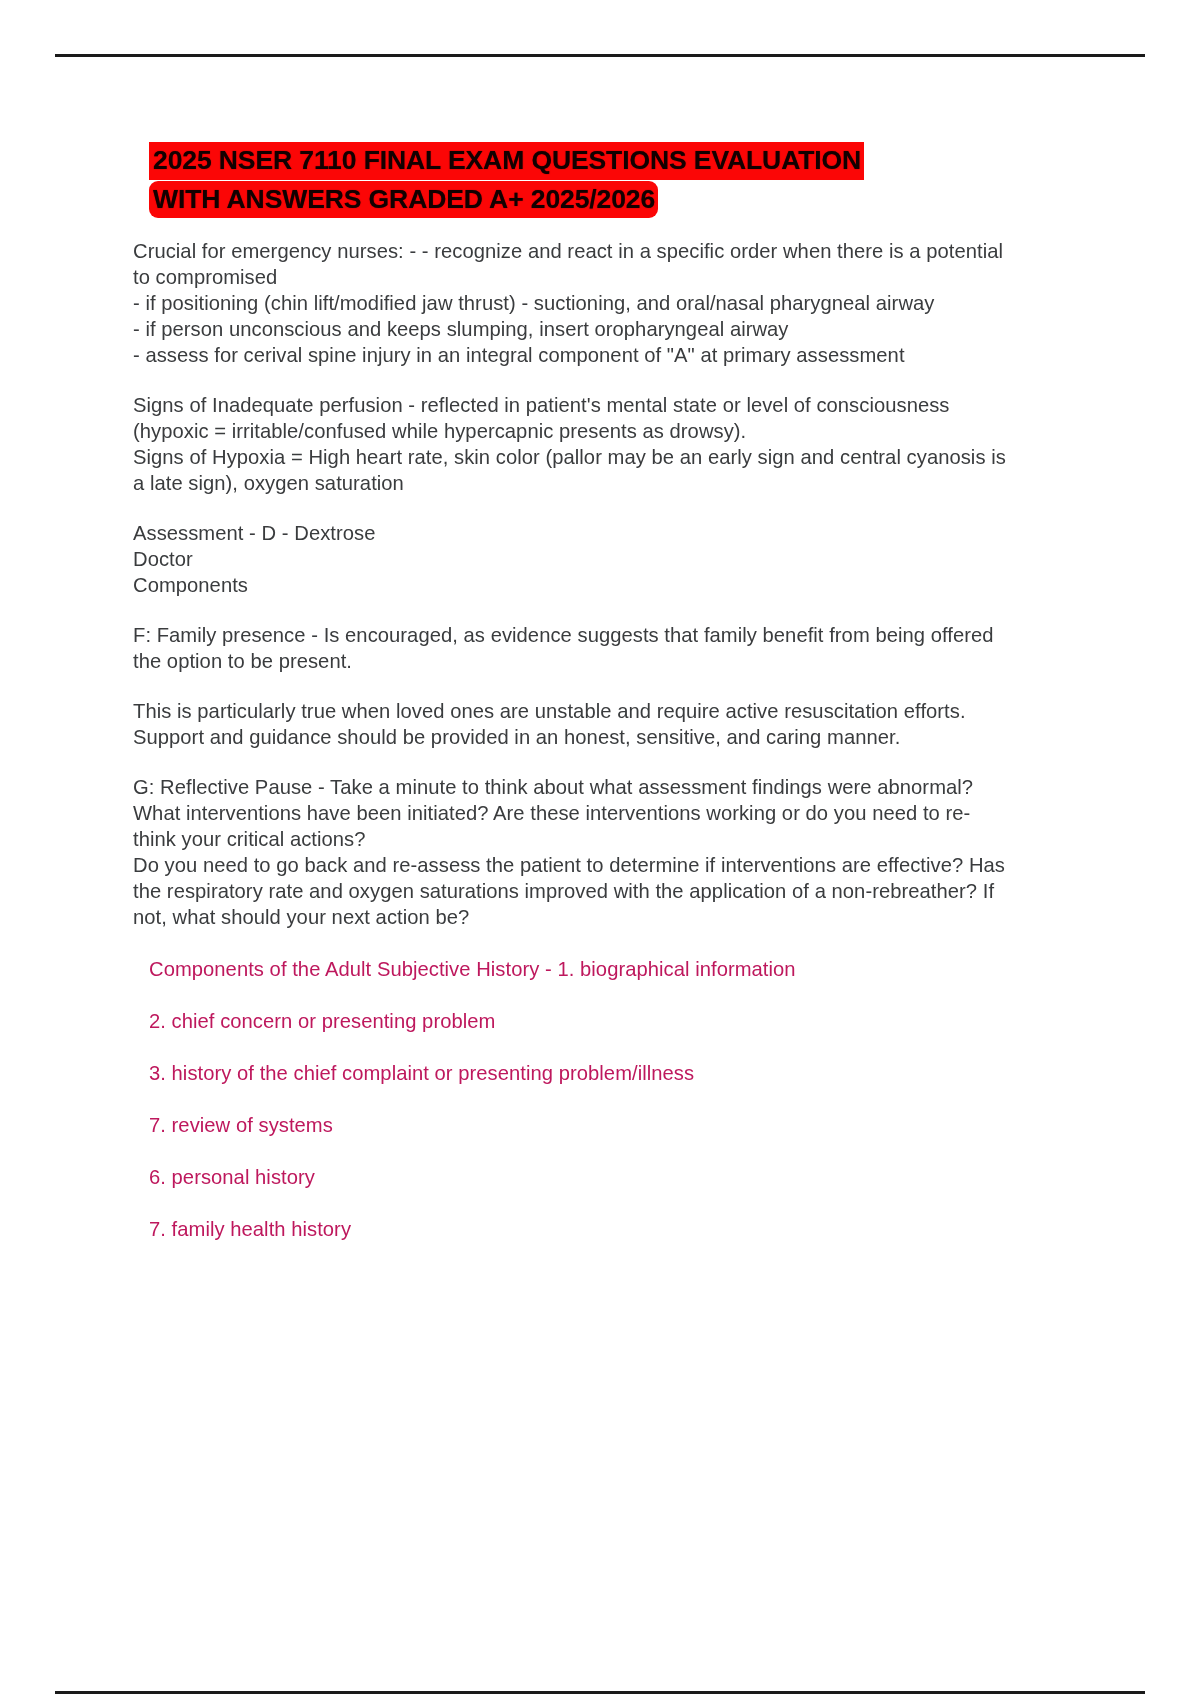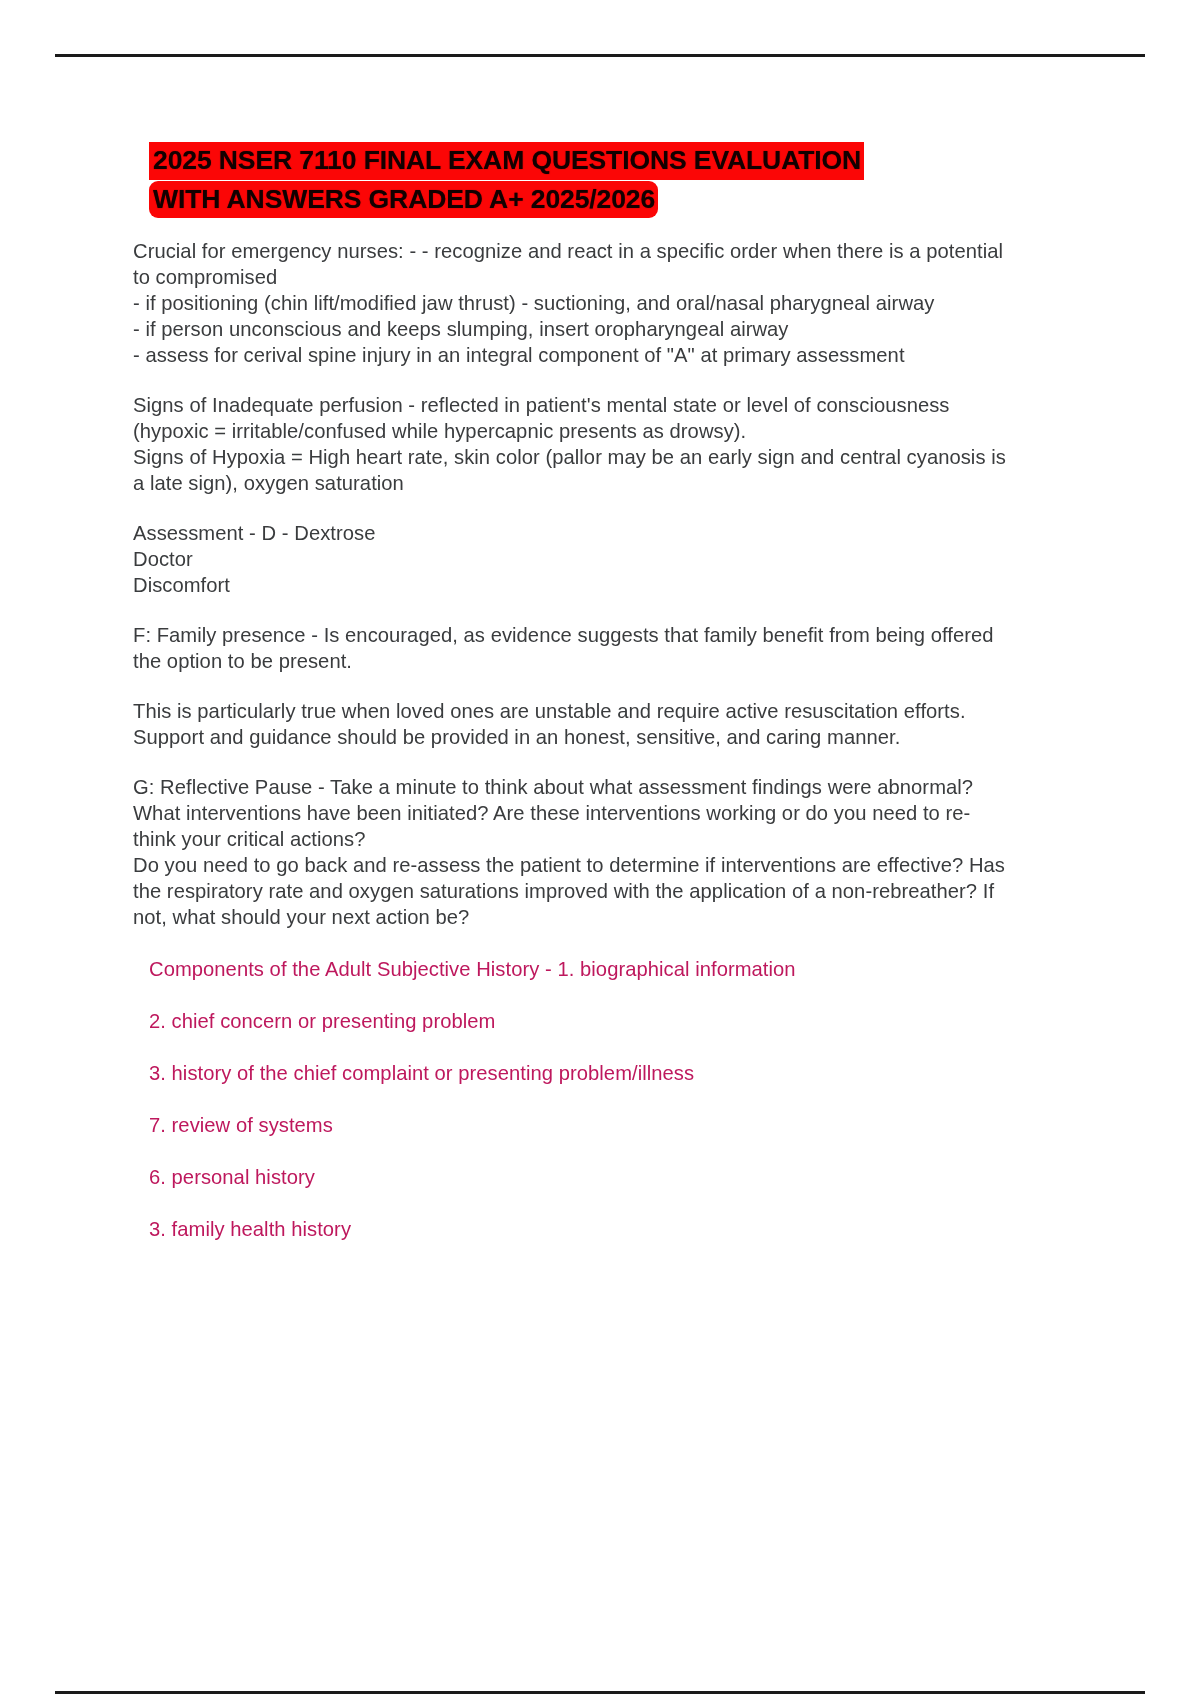--- a/index.html
+++ b/index.html
@@ -104,34 +104,34 @@
     <p class="para tight">Crucial for emergency nurses: - - recognize and react in a specific order when there is a potential to compromised
 - if positioning (chin lift/modified jaw thrust) - suctioning, and oral/nasal pharygneal airway
 - if person unconscious and keeps slumping, insert oropharyngeal airway
 - assess for cerival spine injury in an integral component of "A" at primary assessment</p>
 
     <p class="para gap">Signs of Inadequate perfusion - reflected in patient's mental state or level of consciousness (hypoxic = irritable/confused while hypercapnic presents as drowsy).
 Signs of Hypoxia = High heart rate, skin color (pallor may be an early sign and central cyanosis is a late sign), oxygen saturation</p>
 
     <p class="para gap">Assessment - D - Dextrose
 Doctor
-Discomfort</p>
+Components</p>
 
     <p class="para gap">F: Family presence - Is encouraged, as evidence suggests that family benefit from being offered the option to be present.</p>
 
     <p class="para gap">This is particularly true when loved ones are unstable and require active resuscitation efforts. Support and guidance should be provided in an honest, sensitive, and caring manner.</p>
 
     <p class="para gap">G: Reflective Pause - Take a minute to think about what assessment findings were abnormal? What interventions have been initiated? Are these interventions working or do you need to re-think your critical actions?
 Do you need to go back and re-assess the patient to determine if interventions are effective? Has the respiratory rate and oxygen saturations improved with the application of a non-rebreather? If not, what should your next action be?</p>
 
     <p class="list-item">Components of the Adult Subjective History - 1. biographical information</p>
 
     <p class="list-item">2. chief concern or presenting problem</p>
     <p class="list-item">3. history of the chief complaint or presenting problem/illness</p>
     <p class="list-item">7. review of systems</p>
     <p class="list-item">6. personal history</p>
-    <p class="list-item">3. family health history</p>
+    <p class="list-item">7. family health history</p>
 
   </div>
 
   <div class="rule rule-bottom"></div>
 
 </div>
 
 </body></html>

